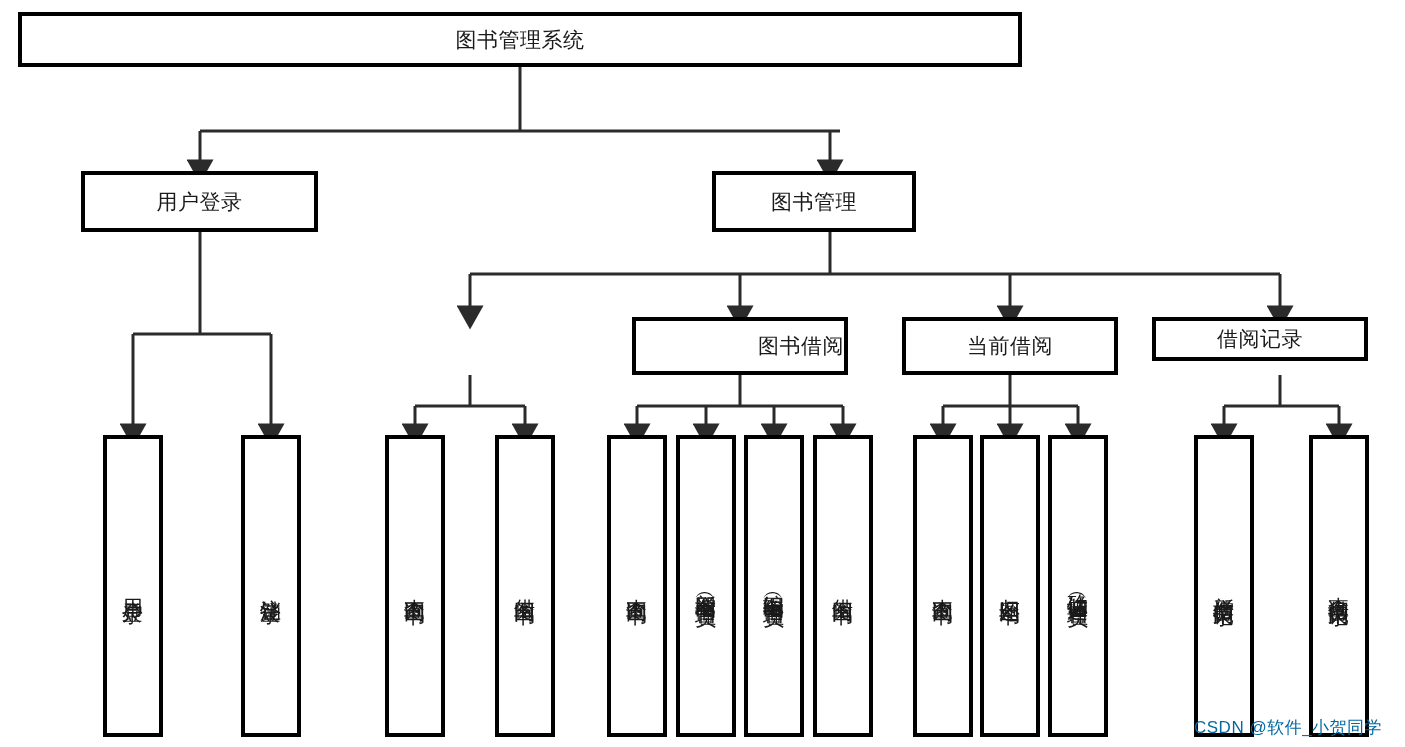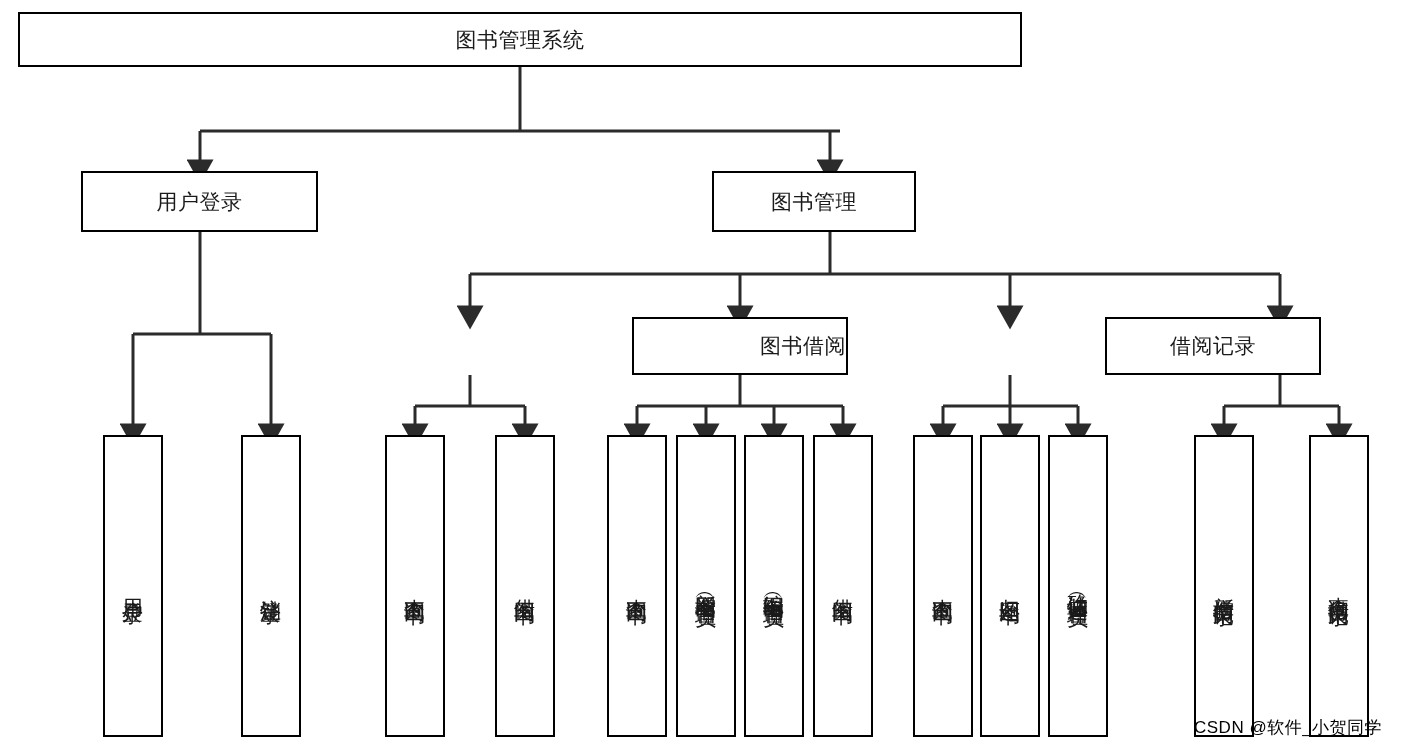--- a/index.html
+++ b/index.html
@@ -22,21 +22,21 @@
     left: 0;
     top: 0;
     width: 1405px;
     height: 747px;
     pointer-events: none;
   }
   .node {
     position: absolute;
     box-sizing: border-box;
     background: #ffffff;
-    border: 2px solid #000000;
+    border: 4px solid #000000;
     display: flex;
     align-items: center;
     justify-content: center;
     color: #1a1a1a;
     z-index: 2;
   }
   .node.horiz {
     font-size: 21px;
     letter-spacing: 0.5px;
     line-height: 1.2;
@@ -49,21 +49,21 @@
     line-height: 1.1;
     padding: 6px 0;
   }
   .node.vert .vtext {
     writing-mode: vertical-rl;
     text-orientation: upright;
     white-space: nowrap;
   }
   .watermark {
     position: absolute;
-    color: #000000;
+    color: #0369a1;
     font-size: 17px;
     letter-spacing: 0.5px;
     z-index: 5;
     white-space: nowrap;
     pointer-events: none;
   }
 </style>
 </head>
 <body>
 
@@ -126,21 +126,24 @@
   <div class="node horiz" style="left:81px; top:171px; width:237px; height:61px;">
     <span>用户登录</span>
   </div>
   <div class="node horiz" style="left:712px; top:171px; width:204px; height:61px;">
     <span>图书管理</span>
   </div>
 
   <div class="node horiz" style="left:632px; top:317px; width:216px; height:58px;justify-content:flex-end;">
     <span>图书借阅</span>
   </div>
-  <div class="node horiz" style="left:1105px; top:317px; width:216px; height:58px;text-align:center;">
+  <div class="node horiz" style="left:902px; top:317px; width:216px; height:58px;">
+    <span>当前借阅</span>
+  </div>
+  <div class="node horiz" style="left:1152px; top:317px; width:216px; height:44px;text-align:center;">
     <span>借阅记录</span>
   </div>
 
   <div class="node vert" style="left:103px; top:435px; width:60px; height:302px;">
     <span class="vtext">用户登录</span>
   </div>
   <div class="node vert" style="left:241px; top:435px; width:60px; height:302px;">
     <span class="vtext">注销登录</span>
   </div>
 

